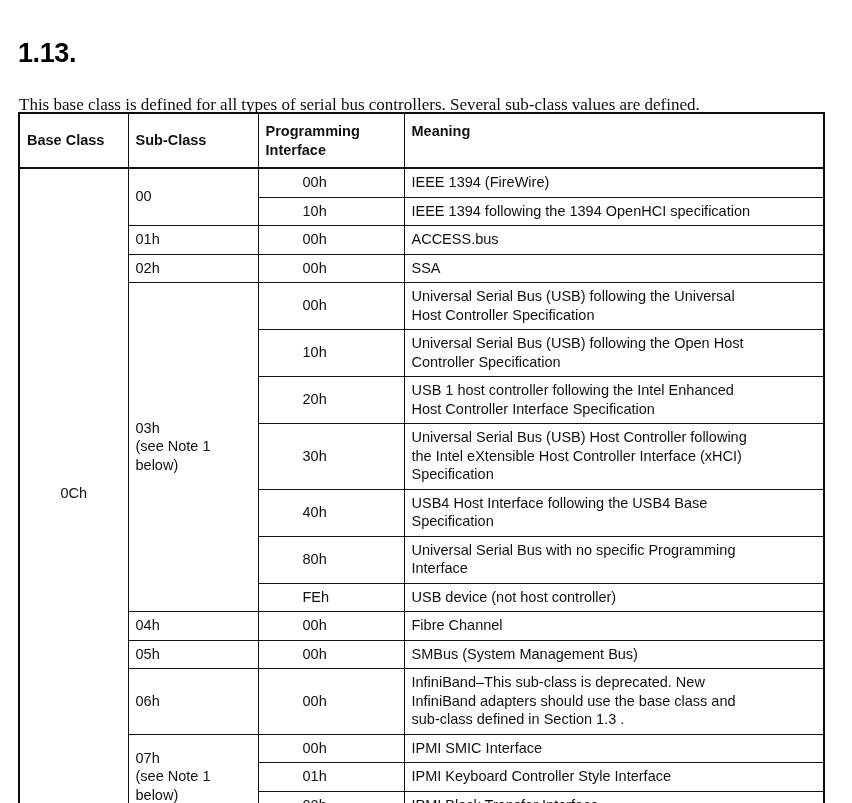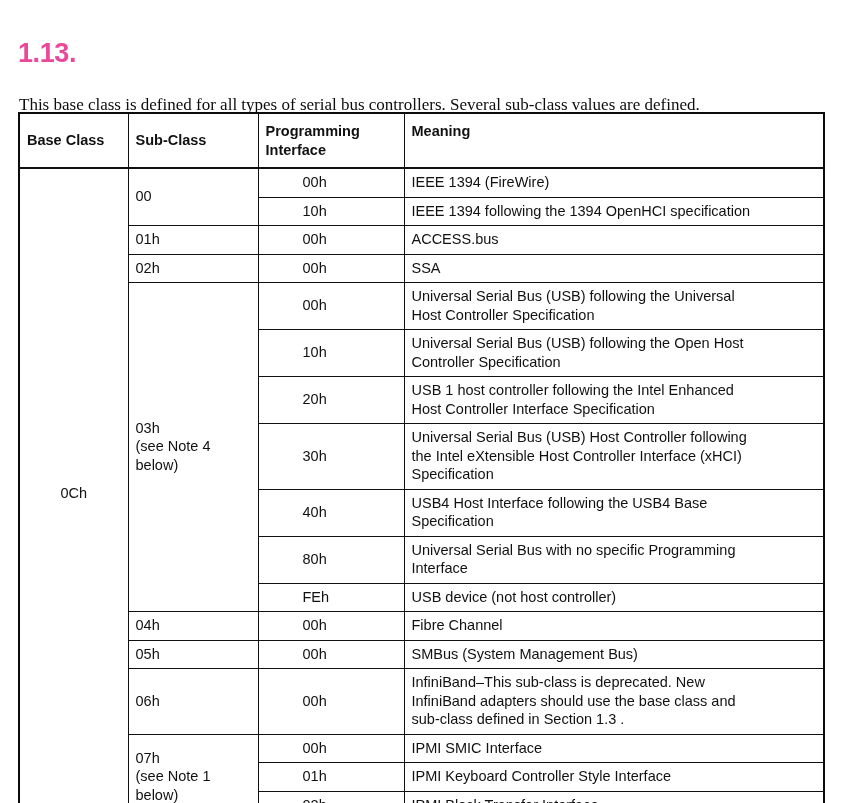--- a/index.html
+++ b/index.html
@@ -30,21 +30,21 @@
   .doc-heading {
     position: absolute;
     left: 18px;
     top: 20px;
     display: flex;
     align-items: baseline;
     font-family: "Liberation Sans", sans-serif;
     font-weight: bold;
     font-size: 27px;
     letter-spacing: -0.4px;
-    color: #ec4899;
+    color: #000000;
     white-space: nowrap;
   }
   .doc-heading .sec-num {
     width: 86px;
     display: inline-block;
   }
   .doc-heading .sec-title {
     display: inline-block;
   }
 
@@ -186,21 +186,21 @@
             <td class="cell-pi">00h</td>
             <td class="cell-meaning"><span class="multiline">ACCESS.bus</span></td>
           </tr>
           <tr>
             <td class="cell-sub" rowspan="1"><span class="multiline">02h</span></td>
             <td class="cell-pi">00h</td>
             <td class="cell-meaning"><span class="multiline">SSA</span></td>
           </tr>
           <tr>
             <td class="cell-sub" rowspan="7"><span class="multiline">03h
-(see Note 4
+(see Note 1
 below)</span></td>
             <td class="cell-pi">00h</td>
             <td class="cell-meaning"><span class="multiline">Universal Serial Bus (USB) following the Universal
 Host Controller Specification</span></td>
           </tr>
           <tr>
             <td class="cell-pi">10h</td>
             <td class="cell-meaning"><span class="multiline">Universal Serial Bus (USB) following the Open Host
 Controller Specification</span></td>
           </tr>

